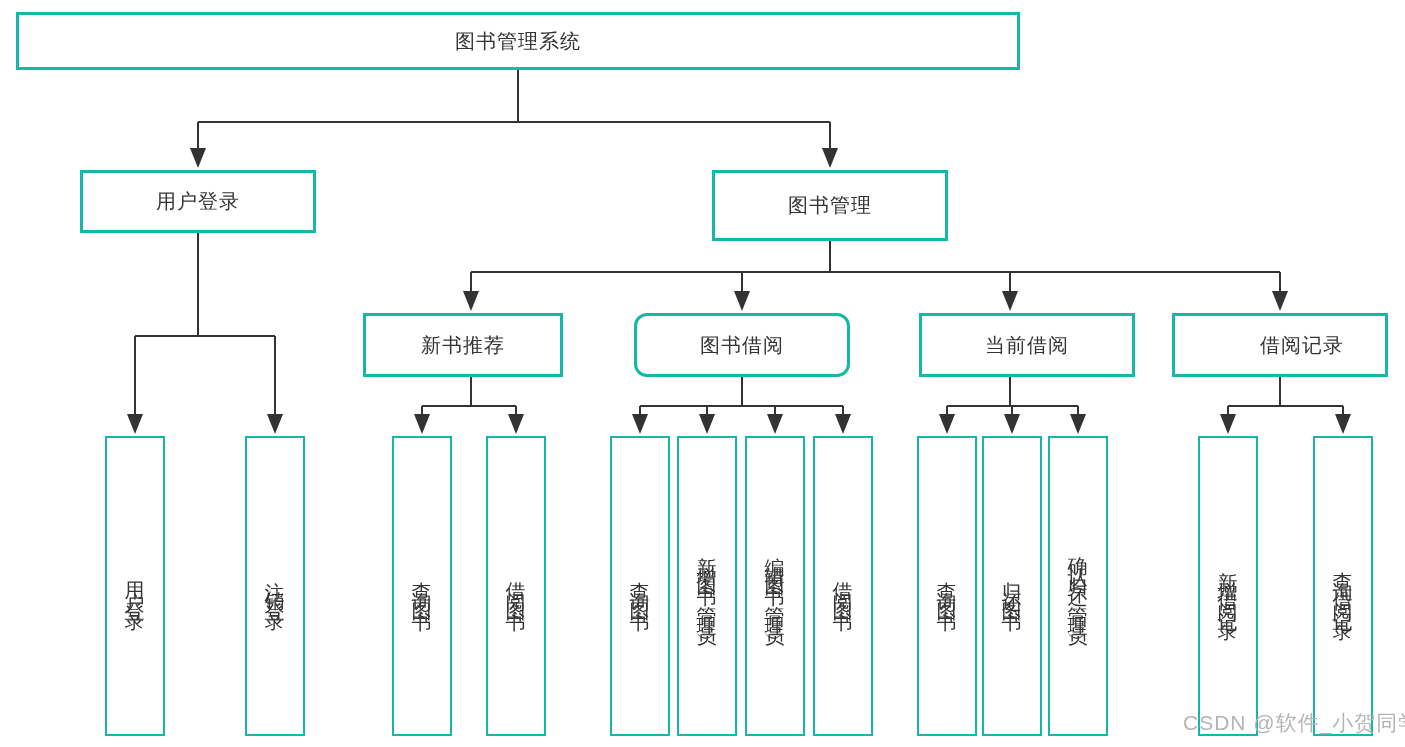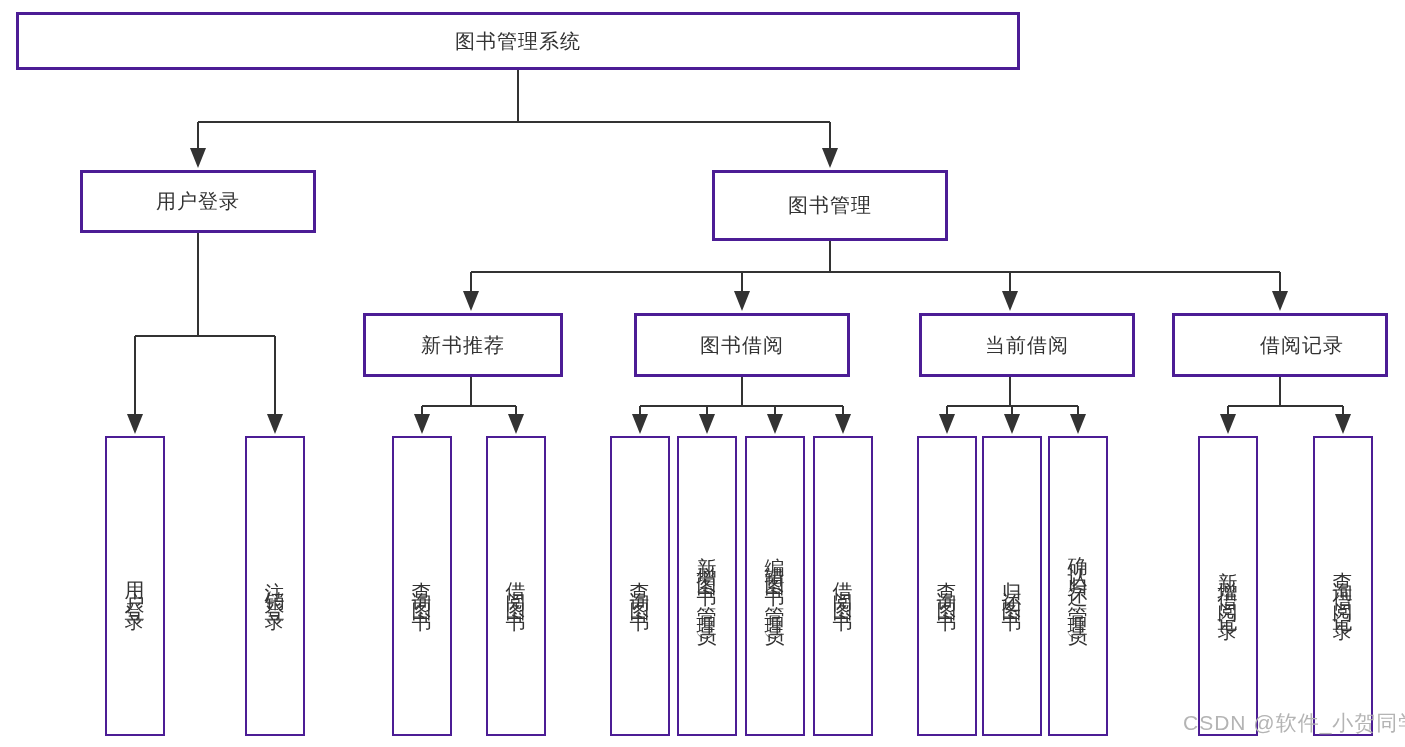--- a/index.html
+++ b/index.html
@@ -18,21 +18,21 @@
   .connectors {
     position: absolute;
     left: 0;
     top: 0;
     pointer-events: none;
   }
   .box {
     position: absolute;
     box-sizing: border-box;
     background: #ffffff;
-    border: 3px solid #4c1d95;
+    border: 3px solid #14b8a6;
     color: #333333;
     display: flex;
     align-items: center;
     justify-content: center;
     z-index: 2;
   }
   .box.h {
     font-size: 20px;
     letter-spacing: 1px;
   }
@@ -98,21 +98,21 @@
       <polygon points="1335,414 1351,414 1343,434"></polygon>
     </g>
   </svg>
 
   <div class="box h" style="left:16px; top:12px; width:1004px; height:58px;">图书管理系统</div>
 
   <div class="box h" style="left:80px; top:170px; width:236px; height:63px;">用户登录</div>
   <div class="box h" style="left:712px; top:170px; width:236px; height:71px;text-align:right;">图书管理</div>
 
   <div class="box h" style="left:363px; top:313px; width:200px; height:64px;">新书推荐</div>
-  <div class="box h" style="left:634px; top:313px; width:216px; height:64px;">图书借阅</div>
+  <div class="box h" style="left:634px; top:313px; width:216px; height:64px;border-radius:13px;">图书借阅</div>
   <div class="box h" style="left:919px; top:313px; width:216px; height:64px;">当前借阅</div>
   <div class="box h" style="left:1172px; top:313px; width:216px; height:64px;padding-left:44px;">借阅记录</div>
 
   <div class="box v" style="left:105px;">
     <span class="vtext">用户登录</span>
   </div>
   <div class="box v" style="left:245px;">
     <span class="vtext">注销登录</span>
   </div>
 

